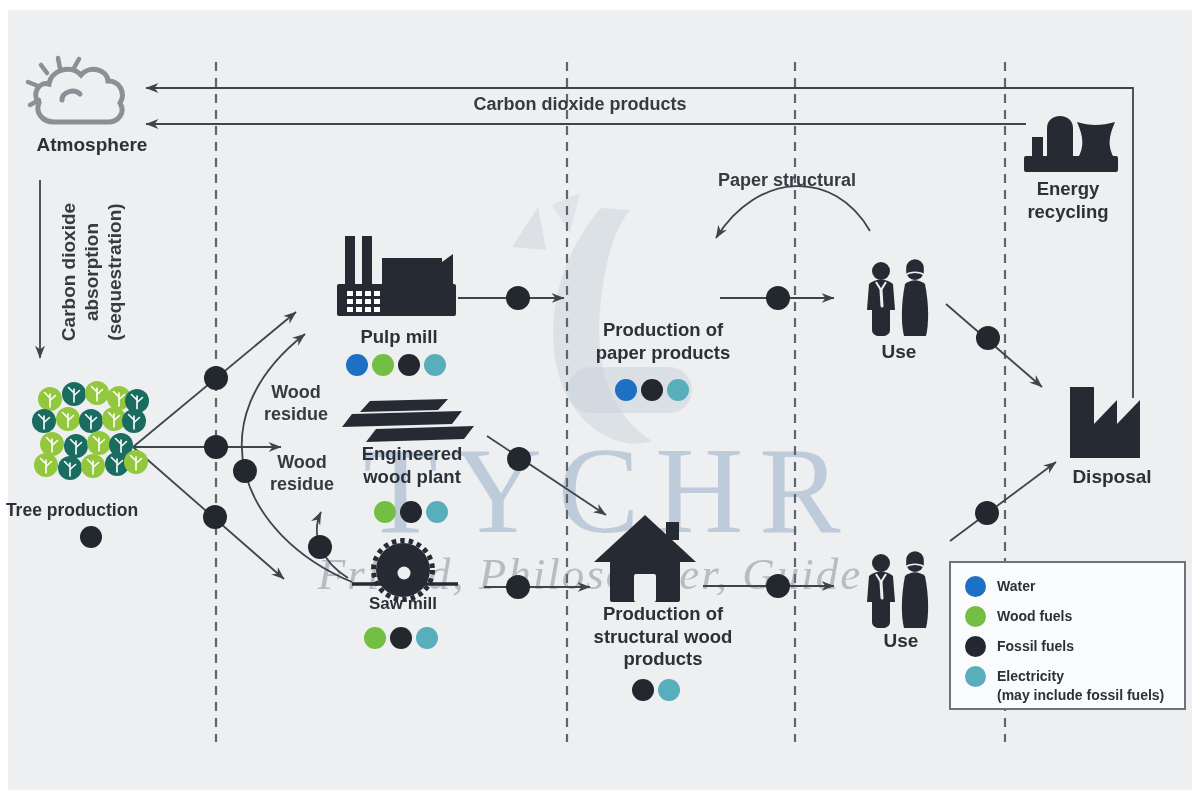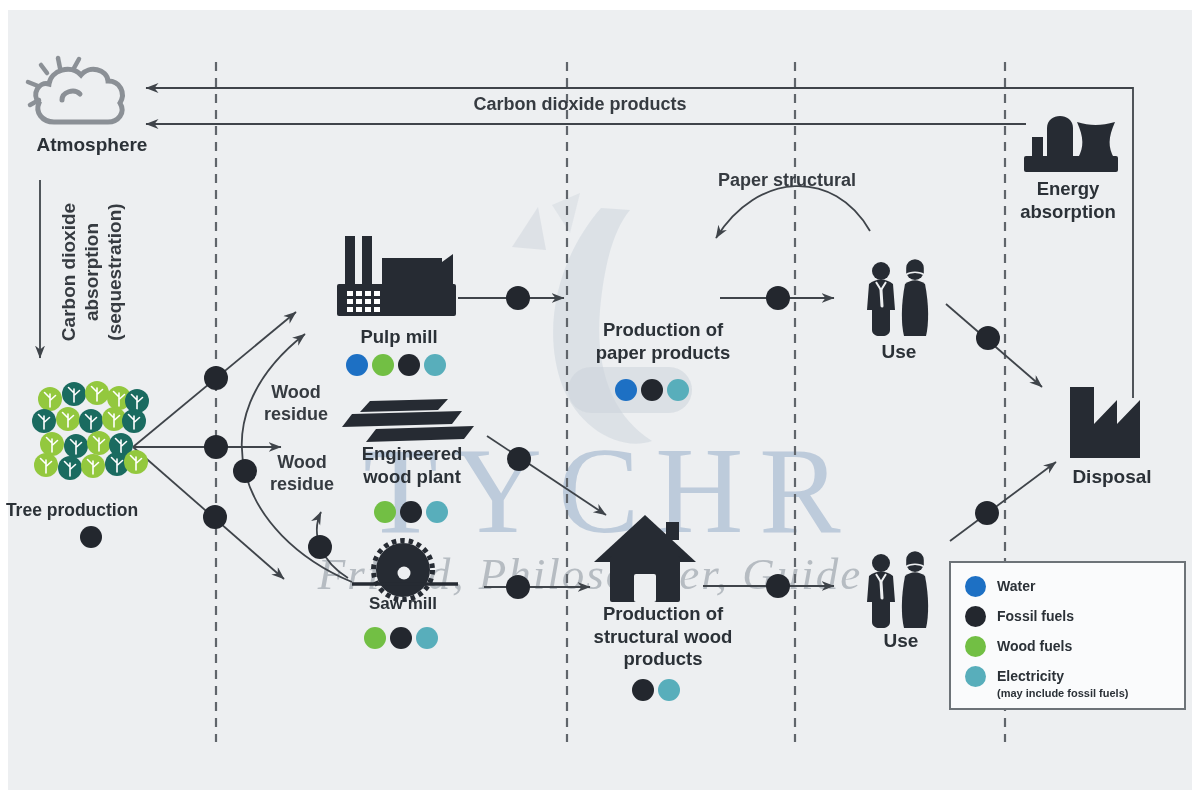--- a/index.html
+++ b/index.html
@@ -15,21 +15,21 @@
   .dot { width:22px; height:22px; border-radius:50%; flex:0 0 auto; }
   .wm-title { position:absolute; transform:translate(-50%,-50%); font-family:Liberation Serif, serif;
               font-size:122px; letter-spacing:16px; color:rgba(124,152,189,0.42); font-weight:400; white-space:nowrap; }
   .wm-tag { position:absolute; transform:translate(-50%,-50%); font-family:"Liberation Serif", serif;
             font-style:italic; font-size:45px; letter-spacing:2px; color:rgba(128,138,148,0.5); white-space:nowrap; }
   .legend { position:absolute; left:949px; top:561px; width:237px; height:149px; background:#fafbfc;
             border:2px solid #6d7378; box-sizing:border-box; padding:8px 0 0 14px; }
   .legend-row { display:flex; align-items:center; gap:11px; height:30px; }
   .ldot { width:21px; height:21px; border-radius:50%; flex:0 0 auto; }
   .legend-label { font-size:14px; font-weight:700; color:#2b3137; }
-  .legend-note { font-size:11px; font-weight:600; color:#2b3137; margin:-4px 0 12px 32px; }
+  .legend-note { font-size:14px; font-weight:600; color:#2b3137; margin:-4px 0 12px 32px; }
 </style>
 </head>
 <body>
 
 <div class="stage">
   <div class="panel"></div>
 
   <div class="wm-title" style="left:610px; top:491px;">TYCHR</div>
   <div class="wm-tag" style="left:590px; top:574px;">Friend, Philosopher, Guide</div>
 
@@ -217,21 +217,21 @@
   <div class="lbl" style="left:403px; top:604px; font-size:17px;">Saw mill</div>
   <div class="lbl" style="left:663px; top:342px; font-size:18.5px;">Production of
 paper products</div>
   <div class="lbl" style="left:663px; top:637px; font-size:18.5px;">Production of
 structural wood
 products</div>
   <div class="lbl med" style="left:787px; top:181px; font-size:18px;">Paper structural</div>
   <div class="lbl" style="left:899px; top:352px; font-size:19px;">Use</div>
   <div class="lbl" style="left:901px; top:641px; font-size:19px;">Use</div>
   <div class="lbl" style="left:1068px; top:201px; font-size:18.5px;">Energy
-absorption</div>
+recycling</div>
   <div class="lbl" style="left:1112px; top:477px; font-size:19px;">Disposal</div>
 
   <div class="dots" style="left:91px; top:537px;">
       <span class="dot" style="background: rgb(35, 39, 46);"></span>
     </div>
   <div class="dots" style="left:396px; top:365px;">
       <span class="dot" style="background: rgb(29, 112, 196);"></span>
       <span class="dot" style="background: rgb(114, 191, 68);"></span>
       <span class="dot" style="background: rgb(35, 39, 46);"></span>
       <span class="dot" style="background: rgb(88, 174, 187);"></span>
@@ -255,26 +255,26 @@
       <span class="dot" style="background: rgb(35, 39, 46);"></span>
       <span class="dot" style="background: rgb(88, 174, 187);"></span>
     </div>
 
   <div class="legend">
     <div class="legend-row">
       <span class="ldot" style="background: rgb(29, 112, 196);"></span>
       <span class="legend-label">Water</span>
     </div>
     <div class="legend-row">
+      <span class="ldot" style="background: rgb(114, 191, 68);"></span>
+      <span class="legend-label">Wood fuels</span>
+    </div>
+    <div class="legend-row">
       <span class="ldot" style="background: rgb(35, 39, 46);"></span>
       <span class="legend-label">Fossil fuels</span>
-    </div>
-    <div class="legend-row">
-      <span class="ldot" style="background: rgb(114, 191, 68);"></span>
-      <span class="legend-label">Wood fuels</span>
     </div>
     <div class="legend-row">
       <span class="ldot" style="background: rgb(88, 174, 187);"></span>
       <span class="legend-label">Electricity</span>
     </div>
     <div class="legend-note">(may include fossil fuels)</div>
   </div>
 </div>
 
 </body></html>

